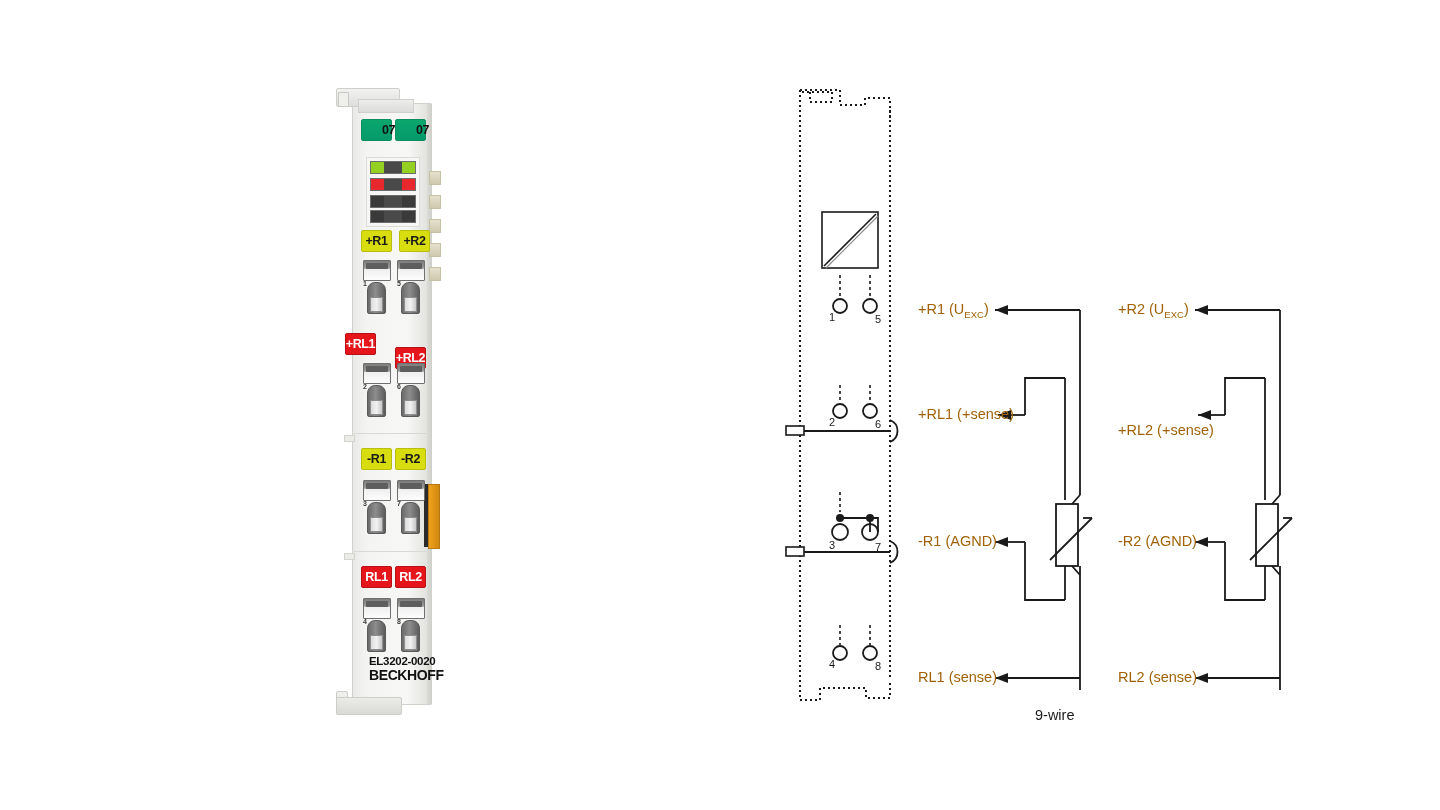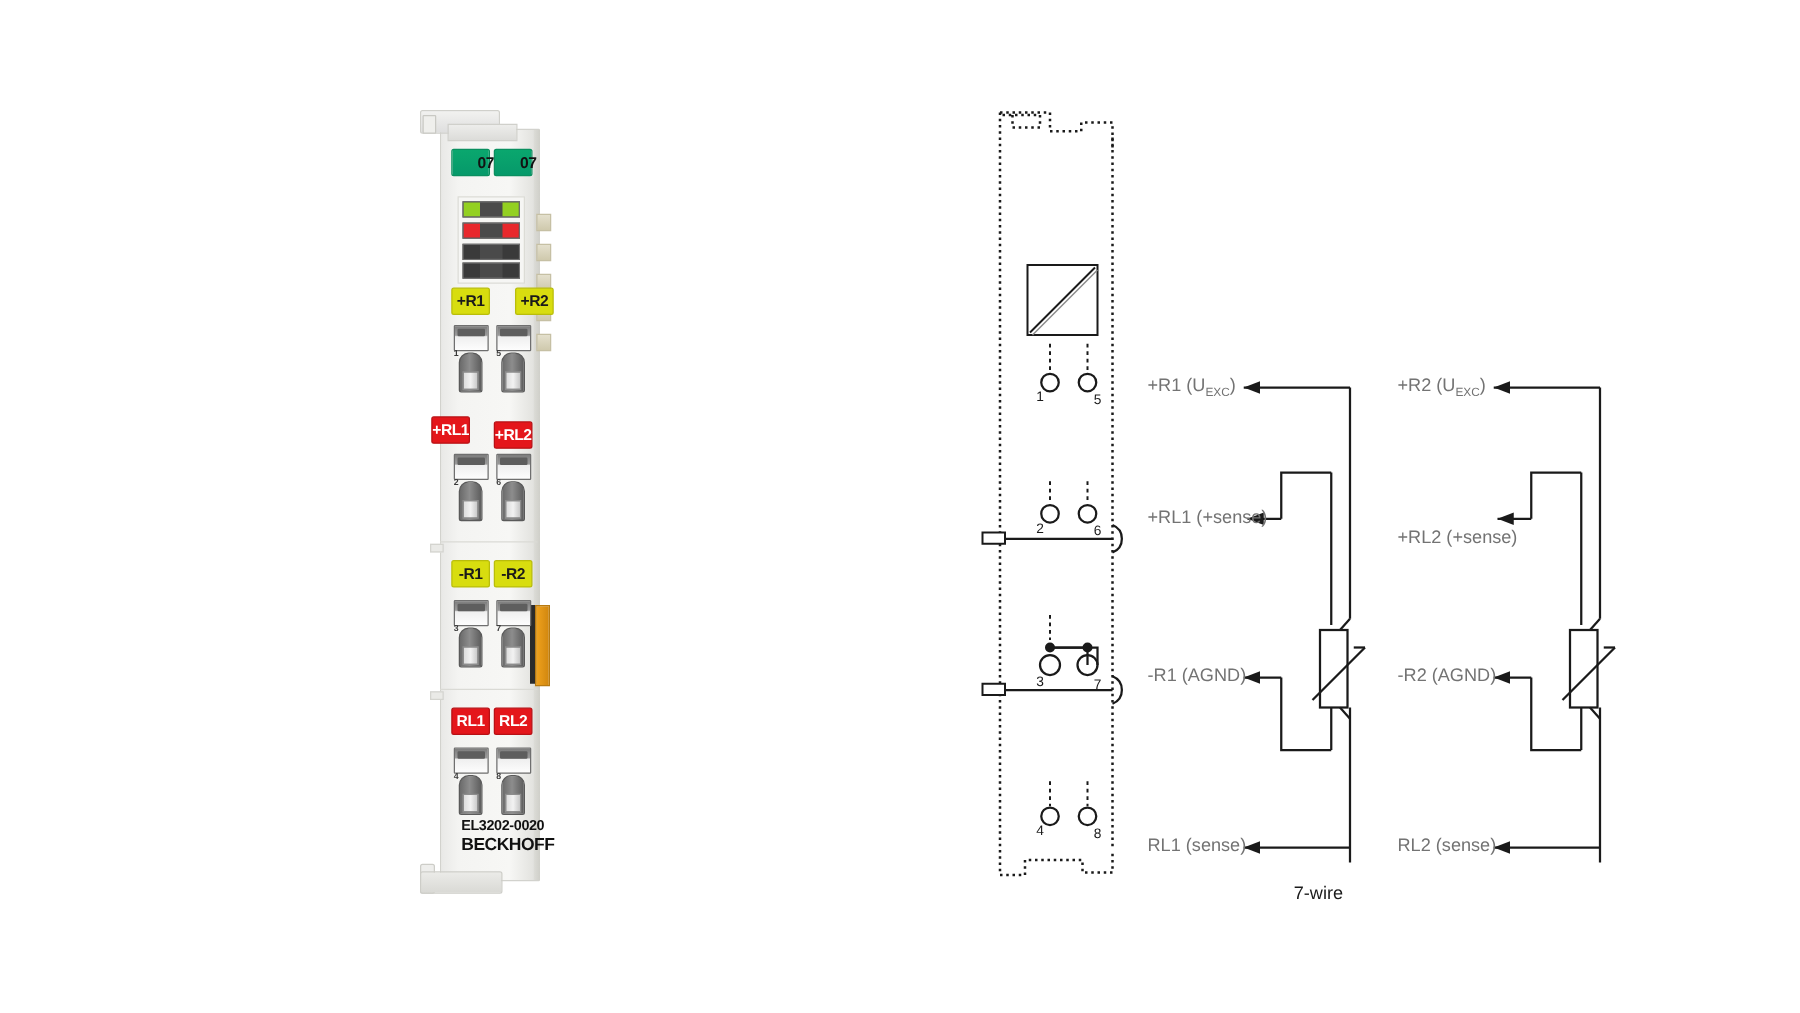--- a/index.html
+++ b/index.html
@@ -101,21 +101,21 @@
   .nubleft{position:absolute;left:14px;width:9px;height:5px;background:#eaeae7;border:1px solid #d4d4cf;}
 
   .tm-name{position:absolute;left:27px;top:570px;width:72px;text-align:left;margin-left:12px;}
   .tm-name .model{font-size:11.5px;font-weight:bold;color:#111;letter-spacing:-0.3px;}
   .tm-name .brand{font-size:14px;font-weight:bold;color:#111;letter-spacing:-0.4px;}
 
   
   .schem{position:absolute;left:780px;top:80px;width:620px;height:640px;}
   .sv{position:absolute;left:0;top:0;}
   .lbl{
-    position:absolute;font-size:14.5px;color:#737373;white-space:nowrap;
+    position:absolute;font-size:14.5px;color:#a16207;white-space:nowrap;
     font-family:"Liberation Sans", sans-serif;
   }
   .lbl sub{font-size:9.5px;}
   .cap4wire{position:absolute;font-size:14.5px;color:#1a1a1a;}
 </style>
 </head>
 <body>
 
 <div class="stage">
 
@@ -151,30 +151,30 @@
           <i></i>
           <i></i>
         </div>
       <div class="ledrow r4" style="top:52px">
           <i></i>
           <i></i>
         </div>
     </div>
 
     <div class="chip yellow" style="left:31px;top:145px">+R1</div>
-    <div class="chip yellow" style="left:82px;top:145px">+R2</div>
+    <div class="chip yellow" style="left:69px;top:145px">+R2</div>
     <div class="slot" style="left:33px;top:175px"></div>
     <div class="slot" style="left:67px;top:175px"></div>
     <div class="pinnum" style="left:33px;top:195px">1</div>
     <div class="pinnum" style="left:67px;top:195px">5</div>
     <div class="plug" style="left:37px;top:197px"></div>
     <div class="plug" style="left:71px;top:197px"></div>
 
     <div class="chip red" style="left:15px;top:248px">+RL1</div>
-    <div class="chip red" style="left:65px;top:252px">+RL2</div>
+    <div class="chip red" style="left:65px;top:262px">+RL2</div>
     <div class="slot" style="left:33px;top:278px"></div>
     <div class="slot" style="left:67px;top:278px"></div>
     <div class="pinnum" style="left:33px;top:298px">2</div>
     <div class="pinnum" style="left:67px;top:298px">6</div>
     <div class="plug" style="left:37px;top:300px"></div>
     <div class="plug" style="left:71px;top:300px"></div>
 
     <div class="divline" style="top:348px"></div>
     <div class="nubleft" style="top:350px"></div>
 
@@ -326,16 +326,16 @@
     <div class="lbl" style="left:138px;top:453px">-R1 (AGND)</div>
     <div class="lbl" style="left:138px;top:589px">RL1 (sense)</div>
 
     <div class="lbl" style="left:338px;top:221px">
       <span>+R2 (U</span><sub>EXC</sub><span>)</span>
     </div>
     <div class="lbl" style="left:338px;top:342px">+RL2 (+sense)</div>
     <div class="lbl" style="left:338px;top:453px">-R2 (AGND)</div>
     <div class="lbl" style="left:338px;top:589px">RL2 (sense)</div>
 
-    <div class="cap4wire" style="left:255px;top:627px">7-wire</div>
+    <div class="cap4wire" style="left:255px;top:627px">9-wire</div>
   </div>
 
 </div>
 
 </body></html>

